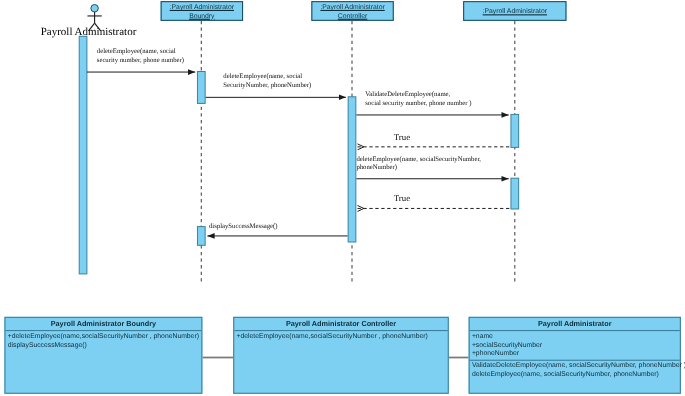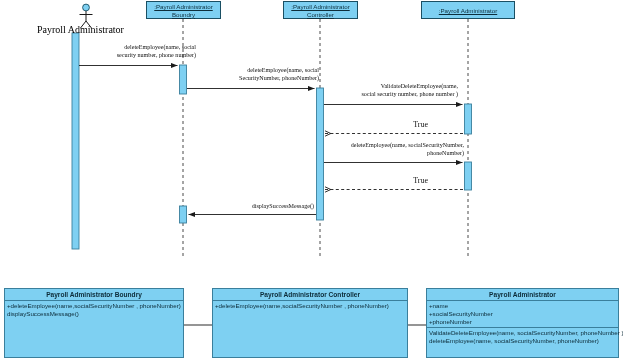--- a/index.html
+++ b/index.html
@@ -54,21 +54,21 @@
     font-size: 10px;
     white-space: nowrap;
     color: #000;
   }
   
   .msg-label {
     position: absolute;
     font-family: "Liberation Serif", serif;
     font-size: 6.1px;
     line-height: 7.6px;
-    text-align: right;
+    text-align: left;
     color: #111;
     white-space: nowrap;
   }
   .msg-label.ret {
     font-size: 8px;
   }
   
   .class-box {
     position: absolute;
     box-sizing: border-box;

